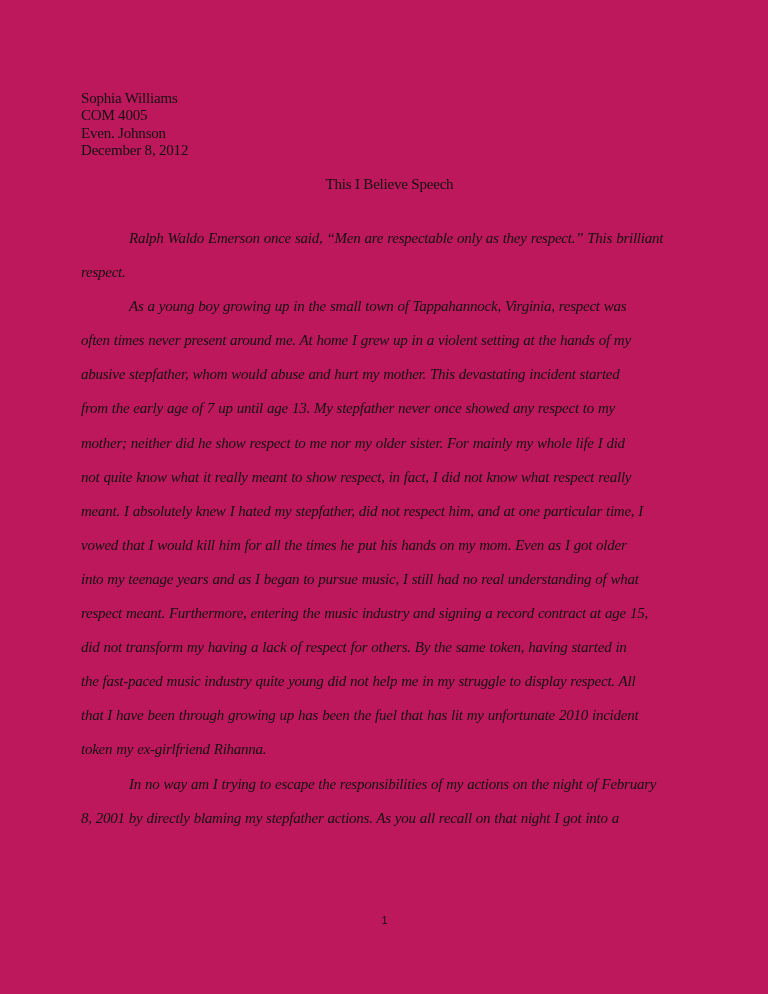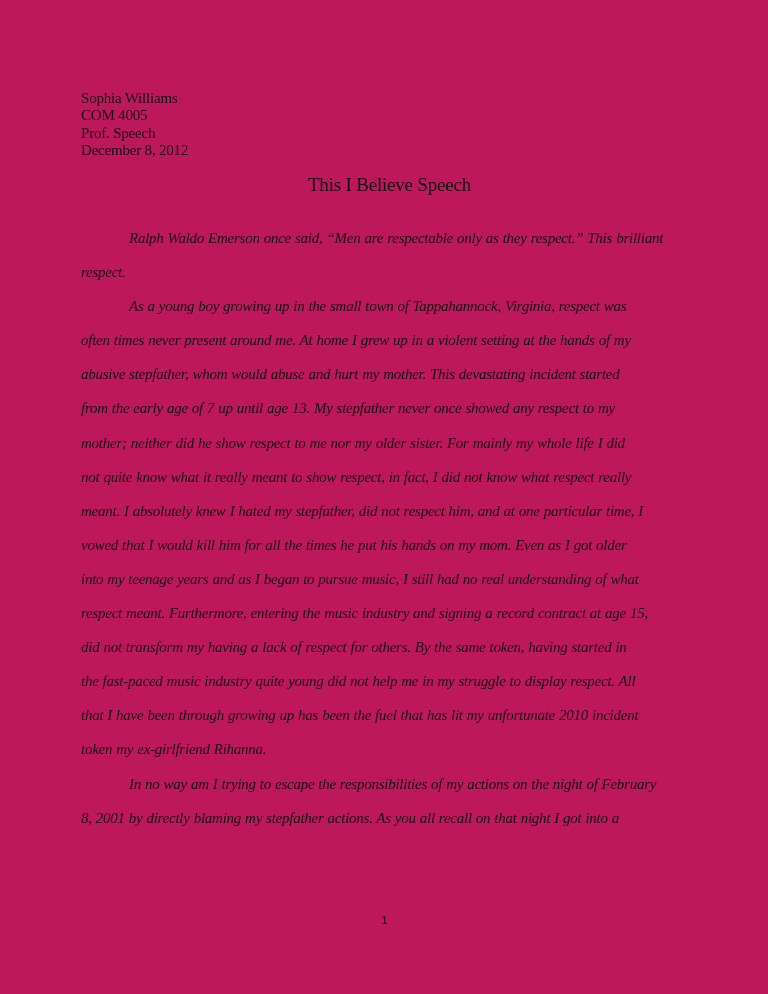--- a/index.html
+++ b/index.html
@@ -34,21 +34,21 @@
     .header-line {
       display: block;
       white-space: nowrap;
     }
     .title {
       position: absolute;
       left: 0;
       width: 768px;
       top: 176px;
       text-align: center;
-      font-size: 19px;
+      font-size: 15px;
       line-height: 17px;
       letter-spacing: -0.2px;
       padding-left: 11px;
       box-sizing: border-box;
     }
     .body-text {
       position: absolute;
       left: 81px;
       top: 228px;
       width: 620px;
@@ -80,21 +80,21 @@
     }
   </style>
 </head>
 <body>
 
 <div class="page">
 
   <div class="header-block">
     <span class="header-line">Sophia Williams</span>
     <span class="header-line">COM 4005</span>
-    <span class="header-line">Prof. Speech</span>
+    <span class="header-line">Even. Johnson</span>
     <span class="header-line">December 8, 2012</span>
   </div>
 
   <div class="title">This I Believe Speech</div>
 
   <div class="body-text">
 
     <div>
       <span class="body-line indent">Ralph Waldo Emerson once said, “Men are respectable only as they respect.” This brilliant</span>
       <span class="body-line">respect.</span>

